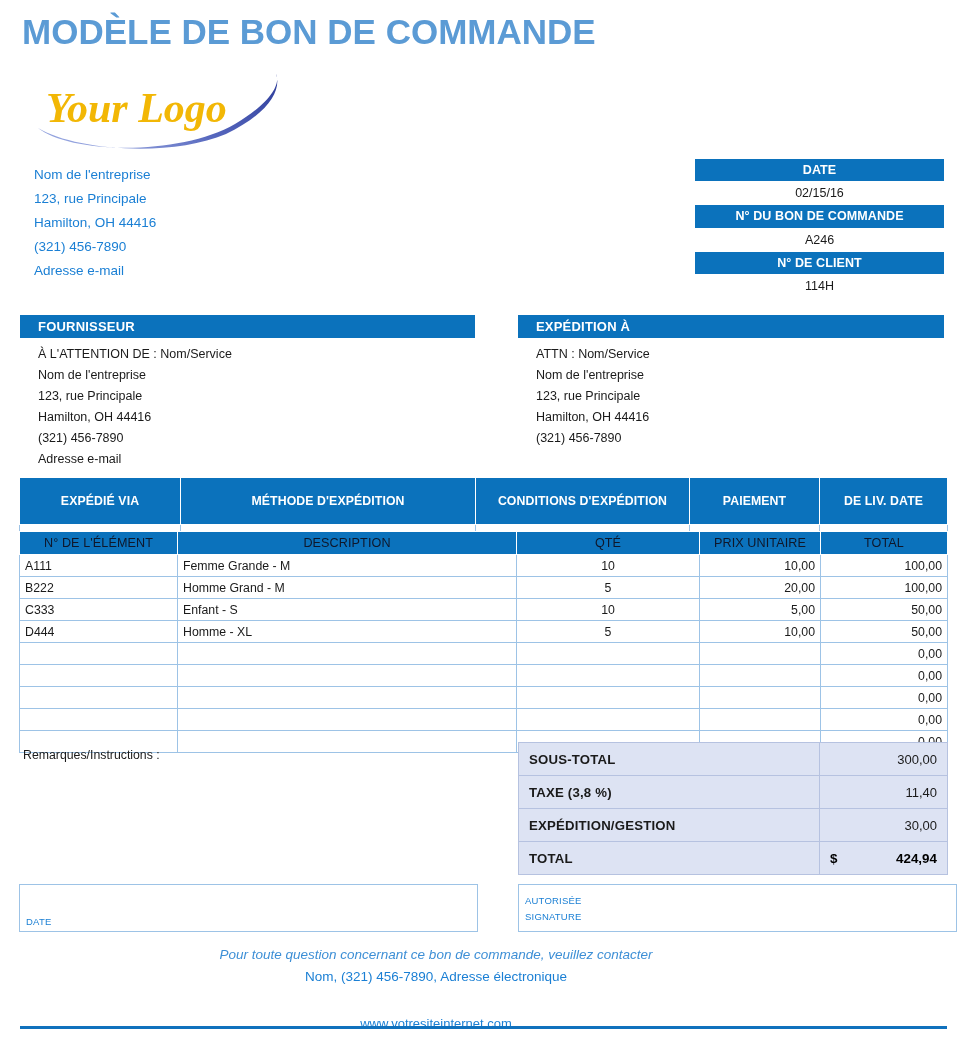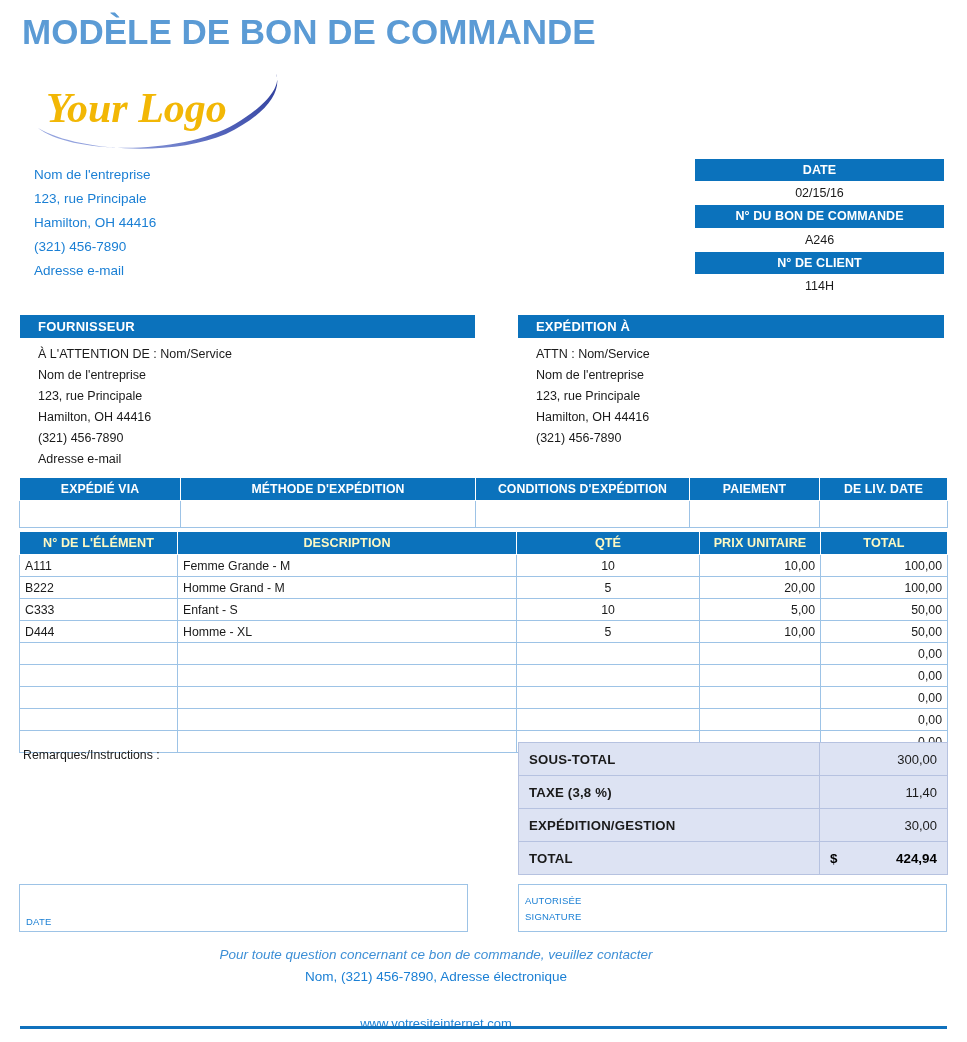--- a/index.html
+++ b/index.html
@@ -127,41 +127,41 @@
     left: 19px;
     top: 477px;
     width: 928px;
   }
   .ship-table th {
     background: #0b72bc;
     color: #ffffff;
     font-size: 12.3px;
     font-weight: bold;
     text-align: center;
-    padding: 4px 2px;
+    padding: 16px 2px;
     border: 1px solid #ffffff;
     letter-spacing: 0.1px;
   }
   .ship-table td {
     height: 24px;
     border: 1px solid #9dc3e6;
     background: #ffffff;
   }
 
   .items-table {
     position: absolute;
     left: 19px;
     top: 531px;
     width: 928px;
   }
   .items-table th {
     background: #0b72bc;
-    color: #fef9c3;
+    color: #0f172a;
     font-size: 12.6px;
-    font-weight: bold;
+    font-weight: normal;
     text-align: center;
     padding: 4px 4px;
     border: 1px solid #ffffff;
     letter-spacing: 0.1px;
   }
   .items-table td {
     height: 19px;
     font-size: 12.3px;
     color: #1a1a1a;
     border: 1px solid #9dc3e6;
@@ -217,20 +217,21 @@
     font-weight: bold;
     font-size: 13.4px;
   }
 
   
   .sigbox {
     position: absolute;
     border: 1px solid #9dc3e6;
     background: #ffffff;
     height: 46px;
+    padding-left: 10px;
   }
   .sigbox.date { left: 19px; top: 884px; width: 447px; }
   .sigbox.sign { left: 518px; top: 884px; width: 427px; }
   .sig-label {
     position: absolute;
     font-size: 9.5px;
     color: #1a7fd4;
     letter-spacing: 0.2px;
     white-space: nowrap;
   }

